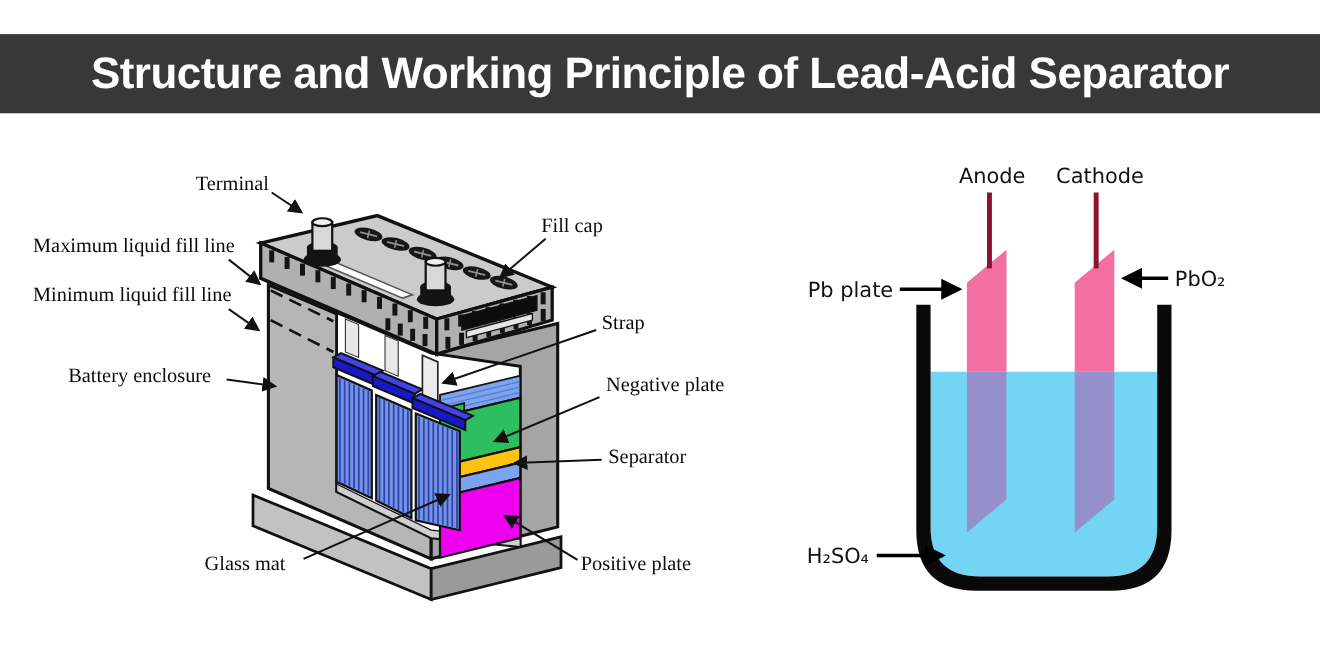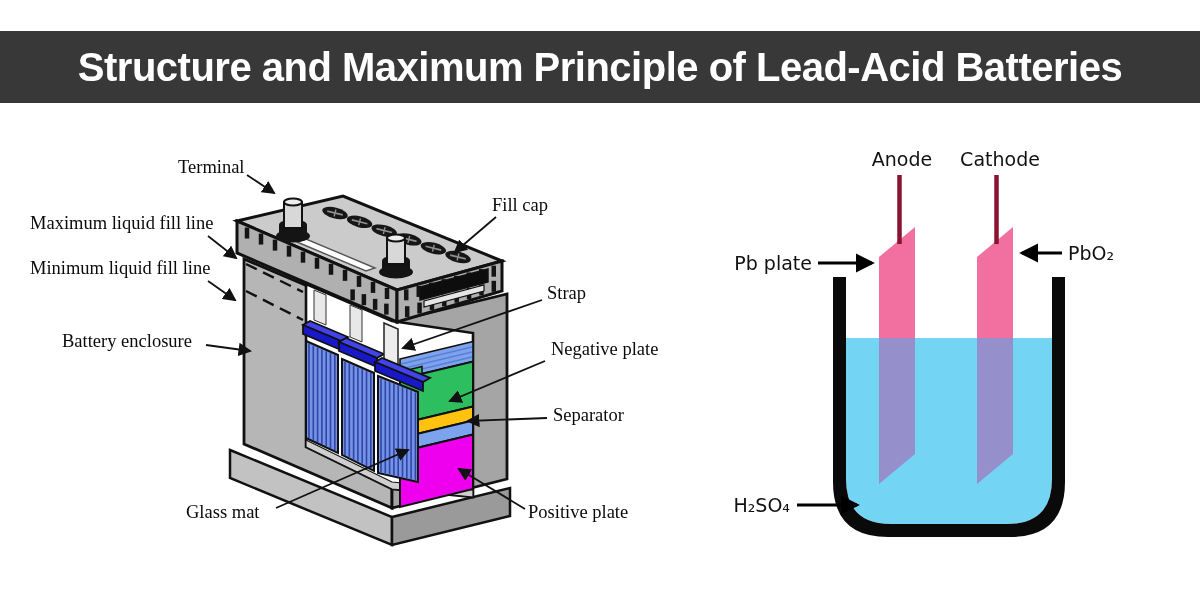--- a/index.html
+++ b/index.html
@@ -18,21 +18,21 @@
   svg{position:absolute;left:0;top:0;}
   .serifLabel{font-family:"Liberation Serif","DejaVu Serif",serif;font-size:18.5px;fill:#0a0a0a;}
   .sansLabel{font-family:"DejaVu Sans","Liberation Sans",sans-serif;font-size:19px;fill:#111111;}
   .callout{stroke:#111111;stroke-width:1.8;fill:none;}
   .callout2{stroke:#000000;stroke-width:3.2;fill:none;}
 </style>
 </head>
 <body>
 
 <div class="banner">
-  <h1>Structure and Maximum Principle of Lead-Acid Batteries</h1>
+  <h1>Structure and Working Principle of Lead-Acid Separator</h1>
 </div>
 
 <svg width="1200" height="600" viewBox="0 0 1200 600">
   <defs>
     <marker id="ah" viewBox="0 0 10 10" refX="8.5" refY="5" markerWidth="7.5" markerHeight="7.5" orient="auto-start-reverse">
       <path d="M0,0 L10,5 L0,10 z" fill="#111111"></path>
     </marker>
     <marker id="ah2" viewBox="0 0 10 10" refX="8.5" refY="5" markerWidth="6" markerHeight="6" orient="auto-start-reverse">
       <path d="M0,0 L10,5 L0,10 z" fill="#000000"></path>
     </marker>

